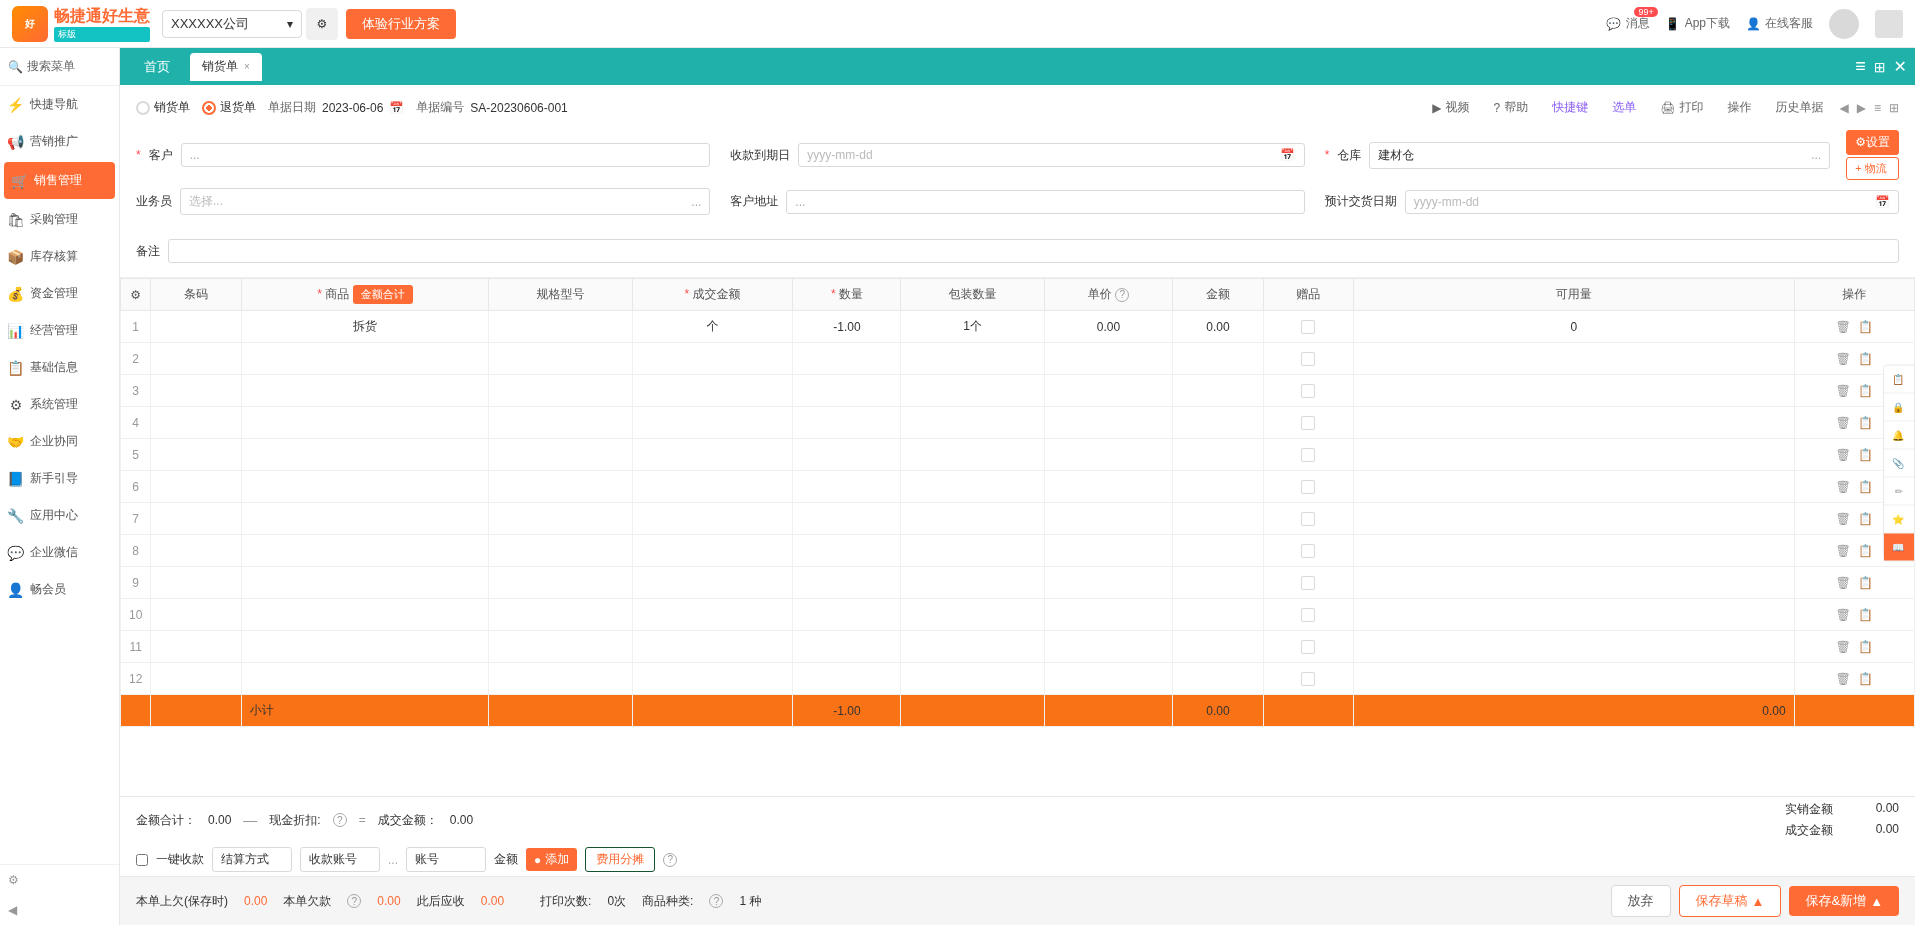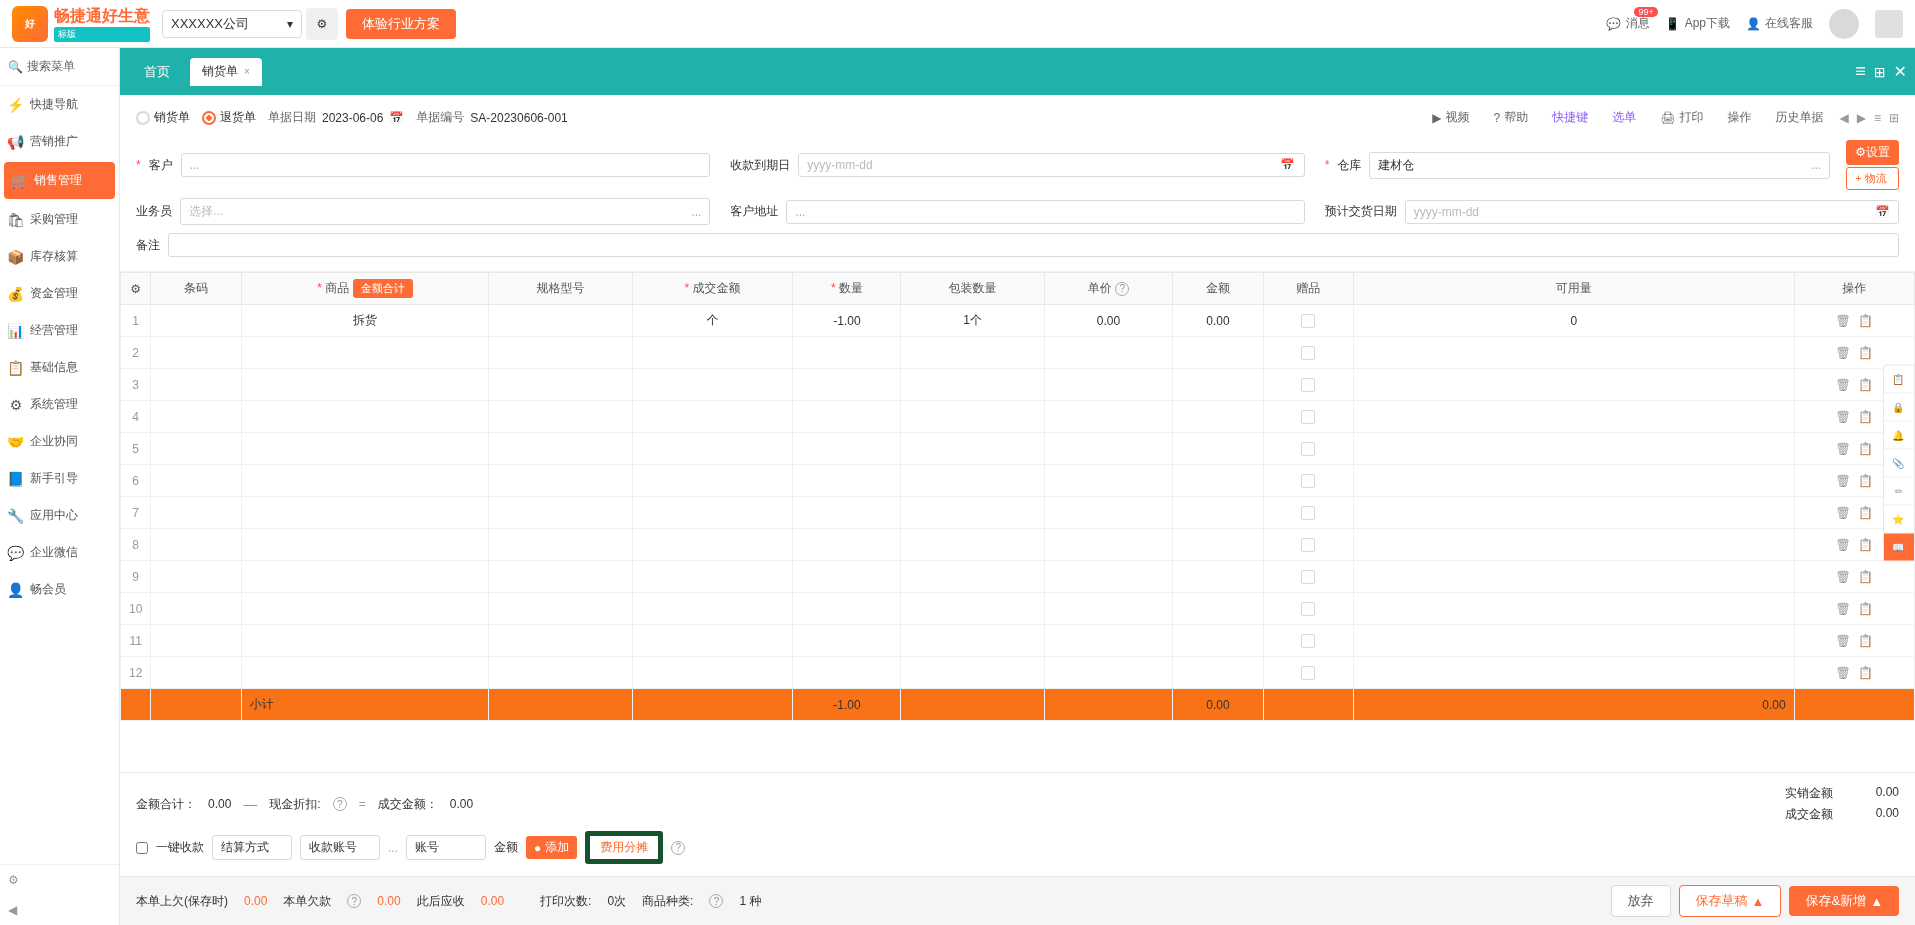--- a/index.html
+++ b/index.html
@@ -27,21 +27,21 @@
     
     .sidebar-search { display: flex; align-items: center; gap: 4px; padding: 10px 8px; cursor: pointer; color: #666; font-size: 12px; border-bottom: 1px solid #f0f0f0; }
     .sidebar-item { display: flex; align-items: center; gap: 6px; padding: 10px 8px; cursor: pointer; color: #555; font-size: 12px; }
     .sidebar-item.active { background: #ff6b35; color: white; border-radius: 4px; margin: 2px 4px; }
     .sidebar-item.active .sidebar-icon { color: white; }
     .sidebar-icon { width: 16px; height: 16px; display: flex; align-items: center; justify-content: center; font-size: 14px; flex-shrink: 0; }
     .sidebar-bottom { margin-top: auto; border-top: 1px solid #f0f0f0; }
     .sidebar-bottom-item { display: flex; align-items: center; gap: 6px; padding: 8px; cursor: pointer; color: #999; font-size: 12px; }
 
     
-    .tab-bar { background: #20b2aa; display: flex; align-items: center; height: 47px; padding: 0 8px; flex-shrink: 0; }
+    .tab-bar { background: #20b2aa; display: flex; align-items: center; height: 37px; padding: 0 8px; flex-shrink: 0; }
     .tab-home { color: white; padding: 0 16px; height: 100%; display: flex; align-items: center; cursor: pointer; font-size: 13px; }
     .tab-item { background: white; color: #333; padding: 0 12px; height: 28px; display: flex; align-items: center; gap: 6px; border-radius: 4px 4px 0 0; cursor: pointer; font-size: 12px; margin-left: 4px; }
     .tab-close { color: #999; font-size: 10px; cursor: pointer; }
     .radio-group { display: flex; align-items: center; gap: 12px; }
     .radio-item { display: flex; align-items: center; gap: 4px; cursor: pointer; }
     .radio-circle { width: 14px; height: 14px; border: 2px solid #d9d9d9; border-radius: 50%; }
     .radio-circle.active { border-color: #ff6b35; background: radial-gradient(circle, #ff6b35 40%, white 40%); }
     .date-field { display: flex; align-items: center; gap: 6px; }
     .date-value { font-size: 12px; color: #333; }
     .field-label { color: #666; font-size: 12px; }
@@ -62,31 +62,31 @@
     .data-table .row-num { color: #999; }
     .scan-btn { background: #ff6b35; color: white; border: none; border-radius: 3px; padding: 2px 8px; font-size: 11px; cursor: pointer; }
     .cell-red { color: #ff4d4f; }
     .checkbox-cell { display: flex; align-items: center; justify-content: center; }
     .table-checkbox { width: 14px; height: 14px; border: 1px solid #d9d9d9; border-radius: 2px; }
 
     
     .summary-row td { background: #f97316; font-weight: 400; }
 
     
-    .bottom-area { background: white; border-top: 1px solid #e8e8e8; padding: 12px 16px; flex-shrink: 0; }
+    .bottom-area { background: white; border-top: 1px solid #e8e8e8; padding: 4px 16px; flex-shrink: 0; }
     .amount-row { display: flex; align-items: center; gap: 12px; margin-bottom: 8px; font-size: 12px; }
     .amount-val { color: #333; }
     .minus-sign { color: #999; font-size: 14px; }
     .equals-sign { color: #999; }
     .deal-amount { color: #333; }
     .payment-row { display: flex; align-items: center; gap: 8px; font-size: 12px; }
     .checkbox-sm { width: 12px; height: 12px; border: 1px solid #d9d9d9; border-radius: 2px; }
     .select-field { border: 1px solid #d9d9d9; border-radius: 3px; padding: 3px 8px; font-size: 12px; min-width: 80px; }
     .add-btn { background: #ff6b35; color: white; border: none; border-radius: 3px; padding: 3px 8px; font-size: 12px; cursor: pointer; display: flex; align-items: center; gap: 4px; }
-    .expense-btn { background: white; border: 5px solid #14532d; color: #ff6b35; border-radius: 3px; padding: 3px 10px; font-size: 12px; cursor: pointer; }
+    .expense-btn { background: white; border: 1px solid #14532d; color: #ff6b35; border-radius: 3px; padding: 3px 10px; font-size: 12px; cursor: pointer; }
 
     
     .footer-bar { background: #f5f5f5; border-top: 1px solid #e8e8e8; padding: 8px 16px; display: flex; align-items: center; flex-shrink: 0; font-size: 12px; }
     .footer-info { display: flex; align-items: center; gap: 16px; }
     .footer-val { color: #ff6b35; }
     .footer-actions { margin-left: auto; display: flex; align-items: center; gap: 8px; }
     .discard-btn { background: white; border: 1px solid #d9d9d9; color: #555; border-radius: 4px; padding: 6px 16px; cursor: pointer; font-size: 13px; }
     .save-draft-btn { background: white; border: 1px solid #ff6b35; color: #ff6b35; border-radius: 4px; padding: 6px 16px; cursor: pointer; font-size: 13px; display: flex; align-items: center; gap: 4px; }
     .save-new-btn { background: #ff6b35; border: none; color: white; border-radius: 4px; padding: 6px 16px; cursor: pointer; font-size: 13px; display: flex; align-items: center; gap: 4px; }
 
@@ -307,21 +307,21 @@
               <span>建材仓</span>
               <span class="field-dots">...</span>
             </div>
             <div style="display:flex;flex-direction:column;gap:2px;margin-left:8px;">
               <button class="action-btn-small fill" style="font-size:12px;white-space:nowrap;">⚙设置</button>
               <button class="action-btn-small" style="font-size:11px;white-space:nowrap;">+ 物流</button>
             </div>
           </div>
         </div>
 
-        <div style="display:grid;grid-template-columns:1fr 1fr 1fr;gap:5px 20px;margin-bottom:8px;">
+        <div style="display:grid;grid-template-columns:1fr 1fr 1fr;gap:5px 20px;margin-bottom:24px;">
           <div class="form-row">
             <span>业务员</span>
             <div class="field-input" style="flex:1;">
               <span style="color:#bbb;">选择...</span>
               <span class="field-dots">...</span>
             </div>
           </div>
           <div class="form-row">
             <span>客户地址</span>
             <div class="field-input" style="flex:1;">

